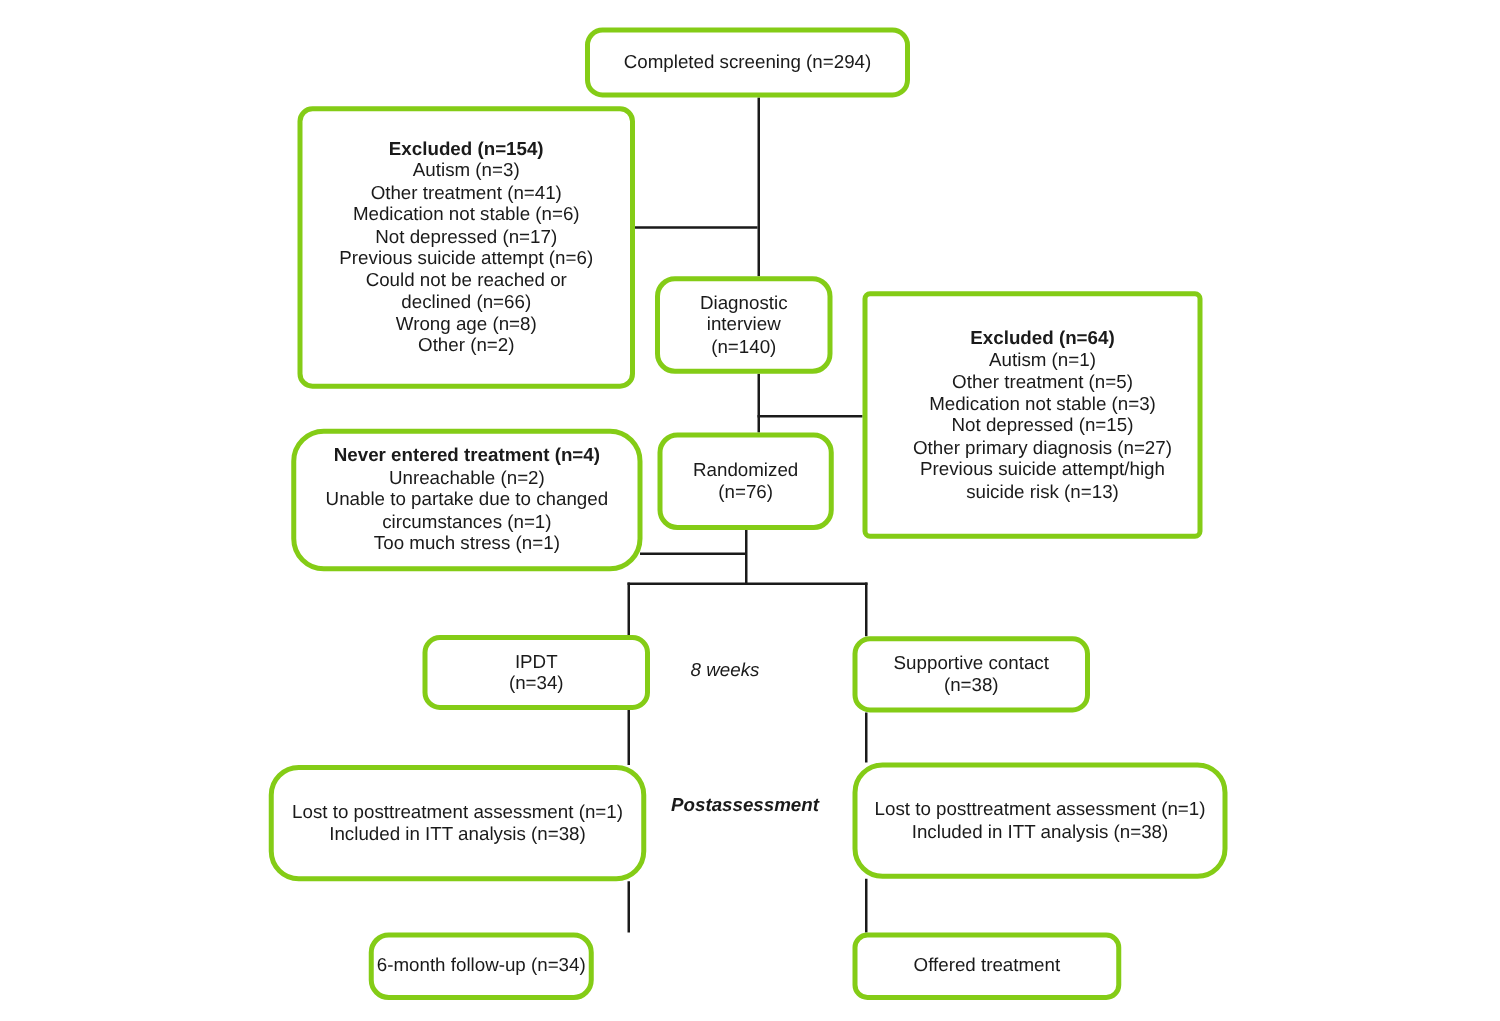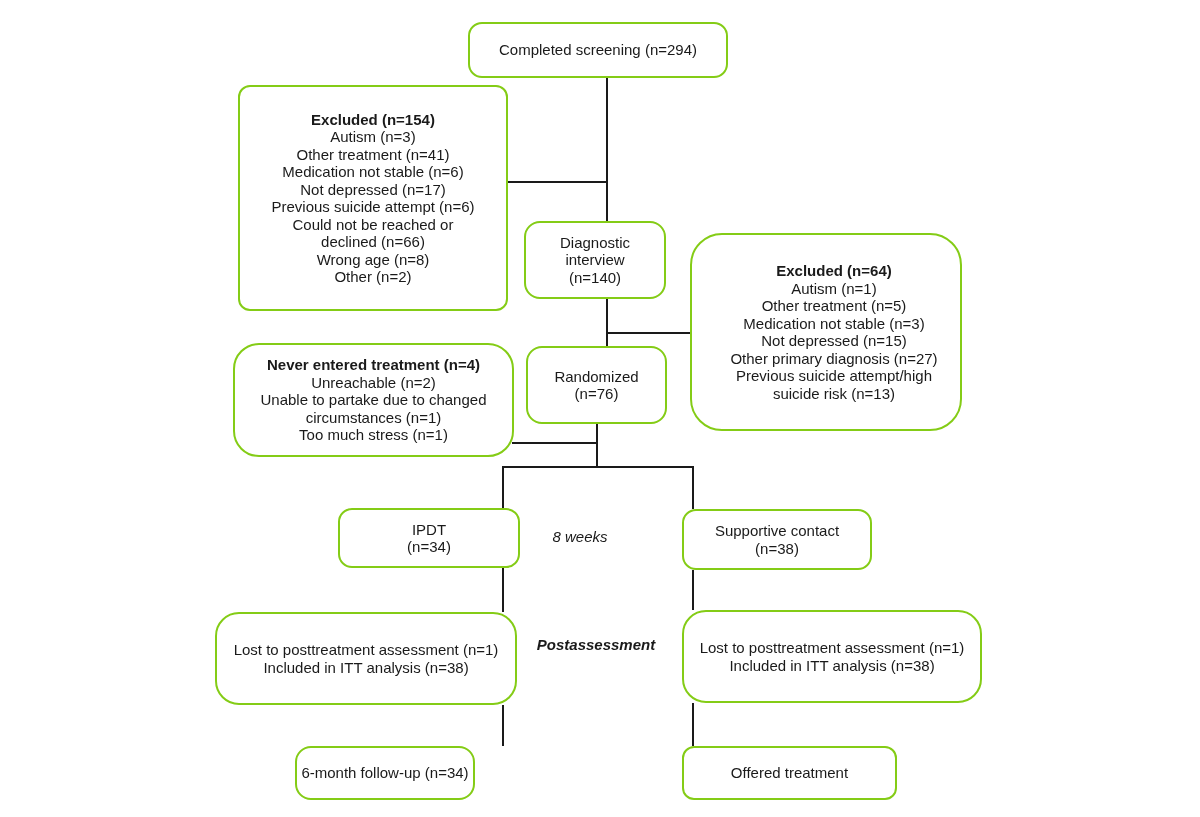--- a/index.html
+++ b/index.html
@@ -9,21 +9,21 @@
     height: 817px;
     background: #ffffff;
     font-family: "Liberation Sans", sans-serif;
     color: #1a1a1a;
     overflow: hidden;
   }
   .box {
     position: absolute;
     box-sizing: border-box;
     background: #ffffff;
-    border: 2px solid #84cc16;
+    border: 4px solid #84cc16;
     display: flex;
     flex-direction: column;
     align-items: center;
     justify-content: center;
     text-align: center;
     font-size: 15px;
     line-height: 17.5px;
     z-index: 2;
   }
   .box .bold { font-weight: bold; }
@@ -33,21 +33,21 @@
     font-size: 15px;
     font-style: italic;
     text-align: center;
     z-index: 2;
   }
 
   
   #b-screening   { left: 468px; top:  22px; width: 260px; height:  56px; border-radius: 14px; }
   #b-excl-left   { left: 238px; top:  85px; width: 270px; height: 226px; border-radius: 12px; }
   #b-diagnostic  { left: 524px; top: 221px; width: 142px; height:  78px; border-radius: 16px; }
-  #b-excl-right  { left: 690px; top: 233px; width: 272px; height: 198px; border-radius: 32px; padding-left: 16px; }
+  #b-excl-right  { left: 690px; top: 233px; width: 272px; height: 198px; border-radius: 6px; padding-left: 16px; }
   #b-never       { left: 233px; top: 343px; width: 281px; height: 114px; border-radius: 26px; }
   #b-randomized  { left: 526px; top: 346px; width: 141px; height:  78px; border-radius: 16px; }
   #b-ipdt        { left: 338px; top: 508px; width: 182px; height:  60px; border-radius: 14px; }
   #b-supportive  { left: 682px; top: 509px; width: 190px; height:  61px; border-radius: 14px; }
   #b-post-left   { left: 215px; top: 612px; width: 302px; height:  93px; border-radius: 24px; }
   #b-post-right  { left: 682px; top: 610px; width: 300px; height:  93px; border-radius: 24px; }
   #b-followup    { left: 295px; top: 746px; width: 180px; height:  54px; border-radius: 16px; }
   #b-offered     { left: 682px; top: 746px; width: 215px; height:  54px; border-radius: 12px; }
 
   

